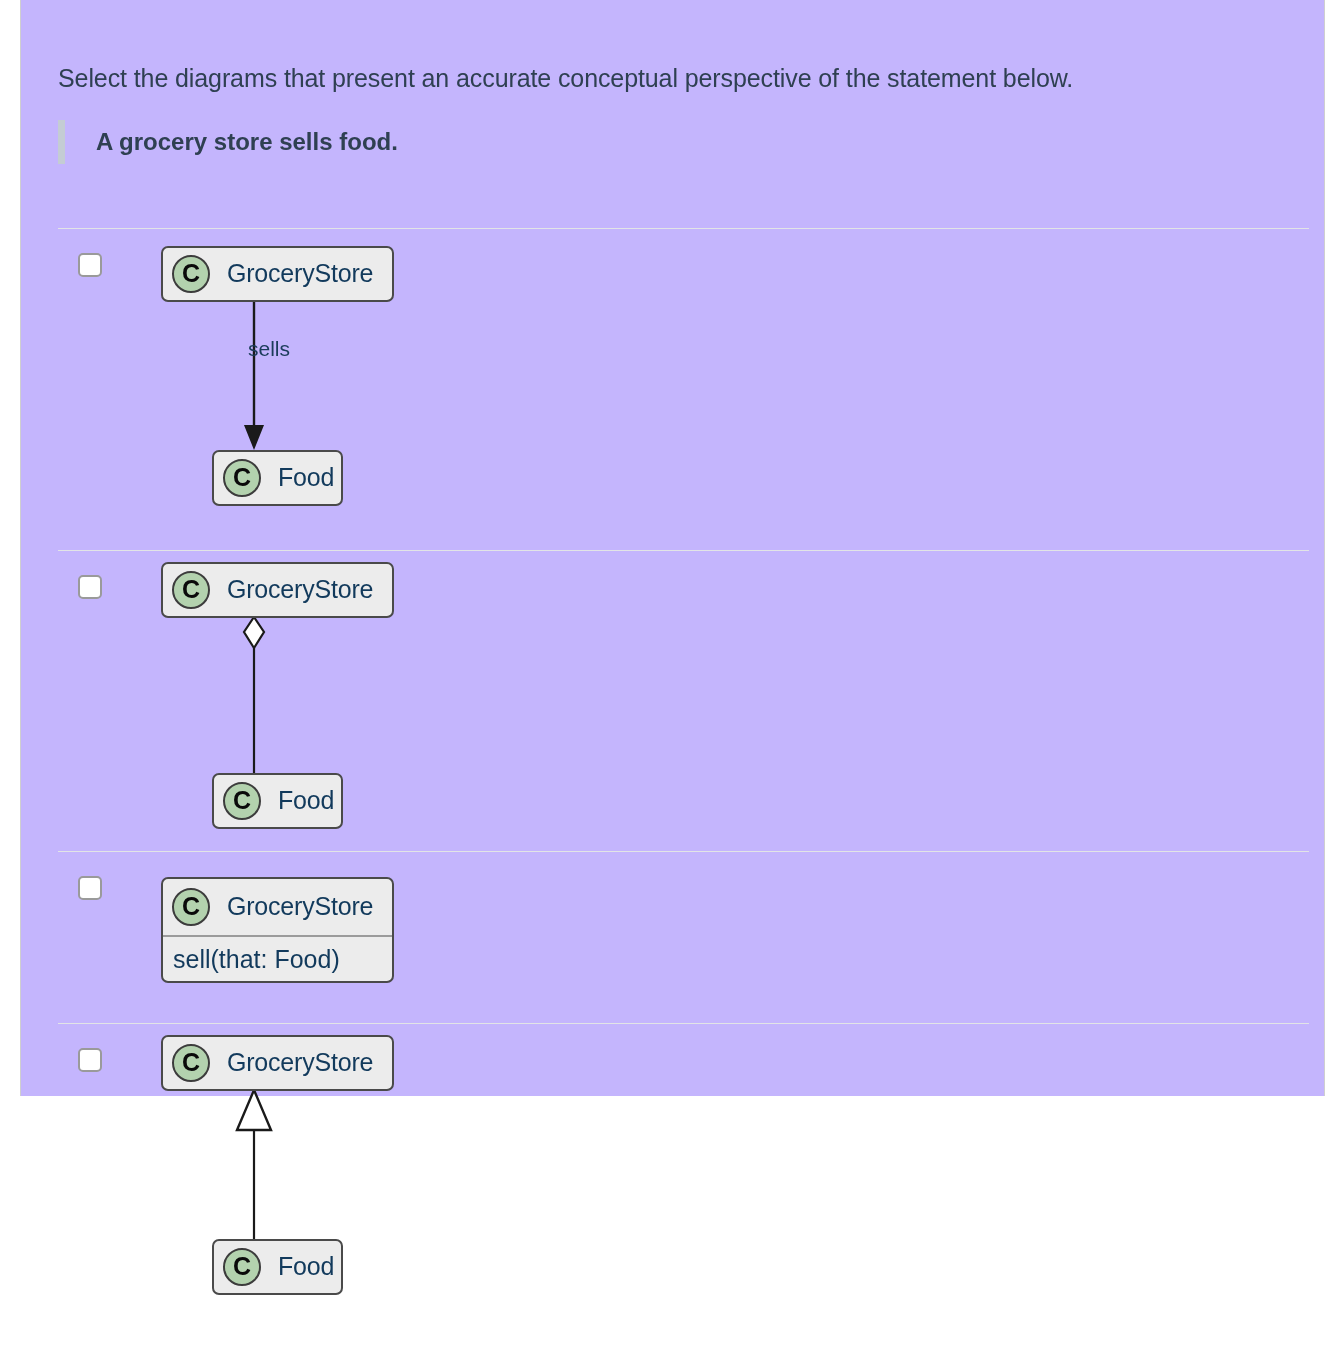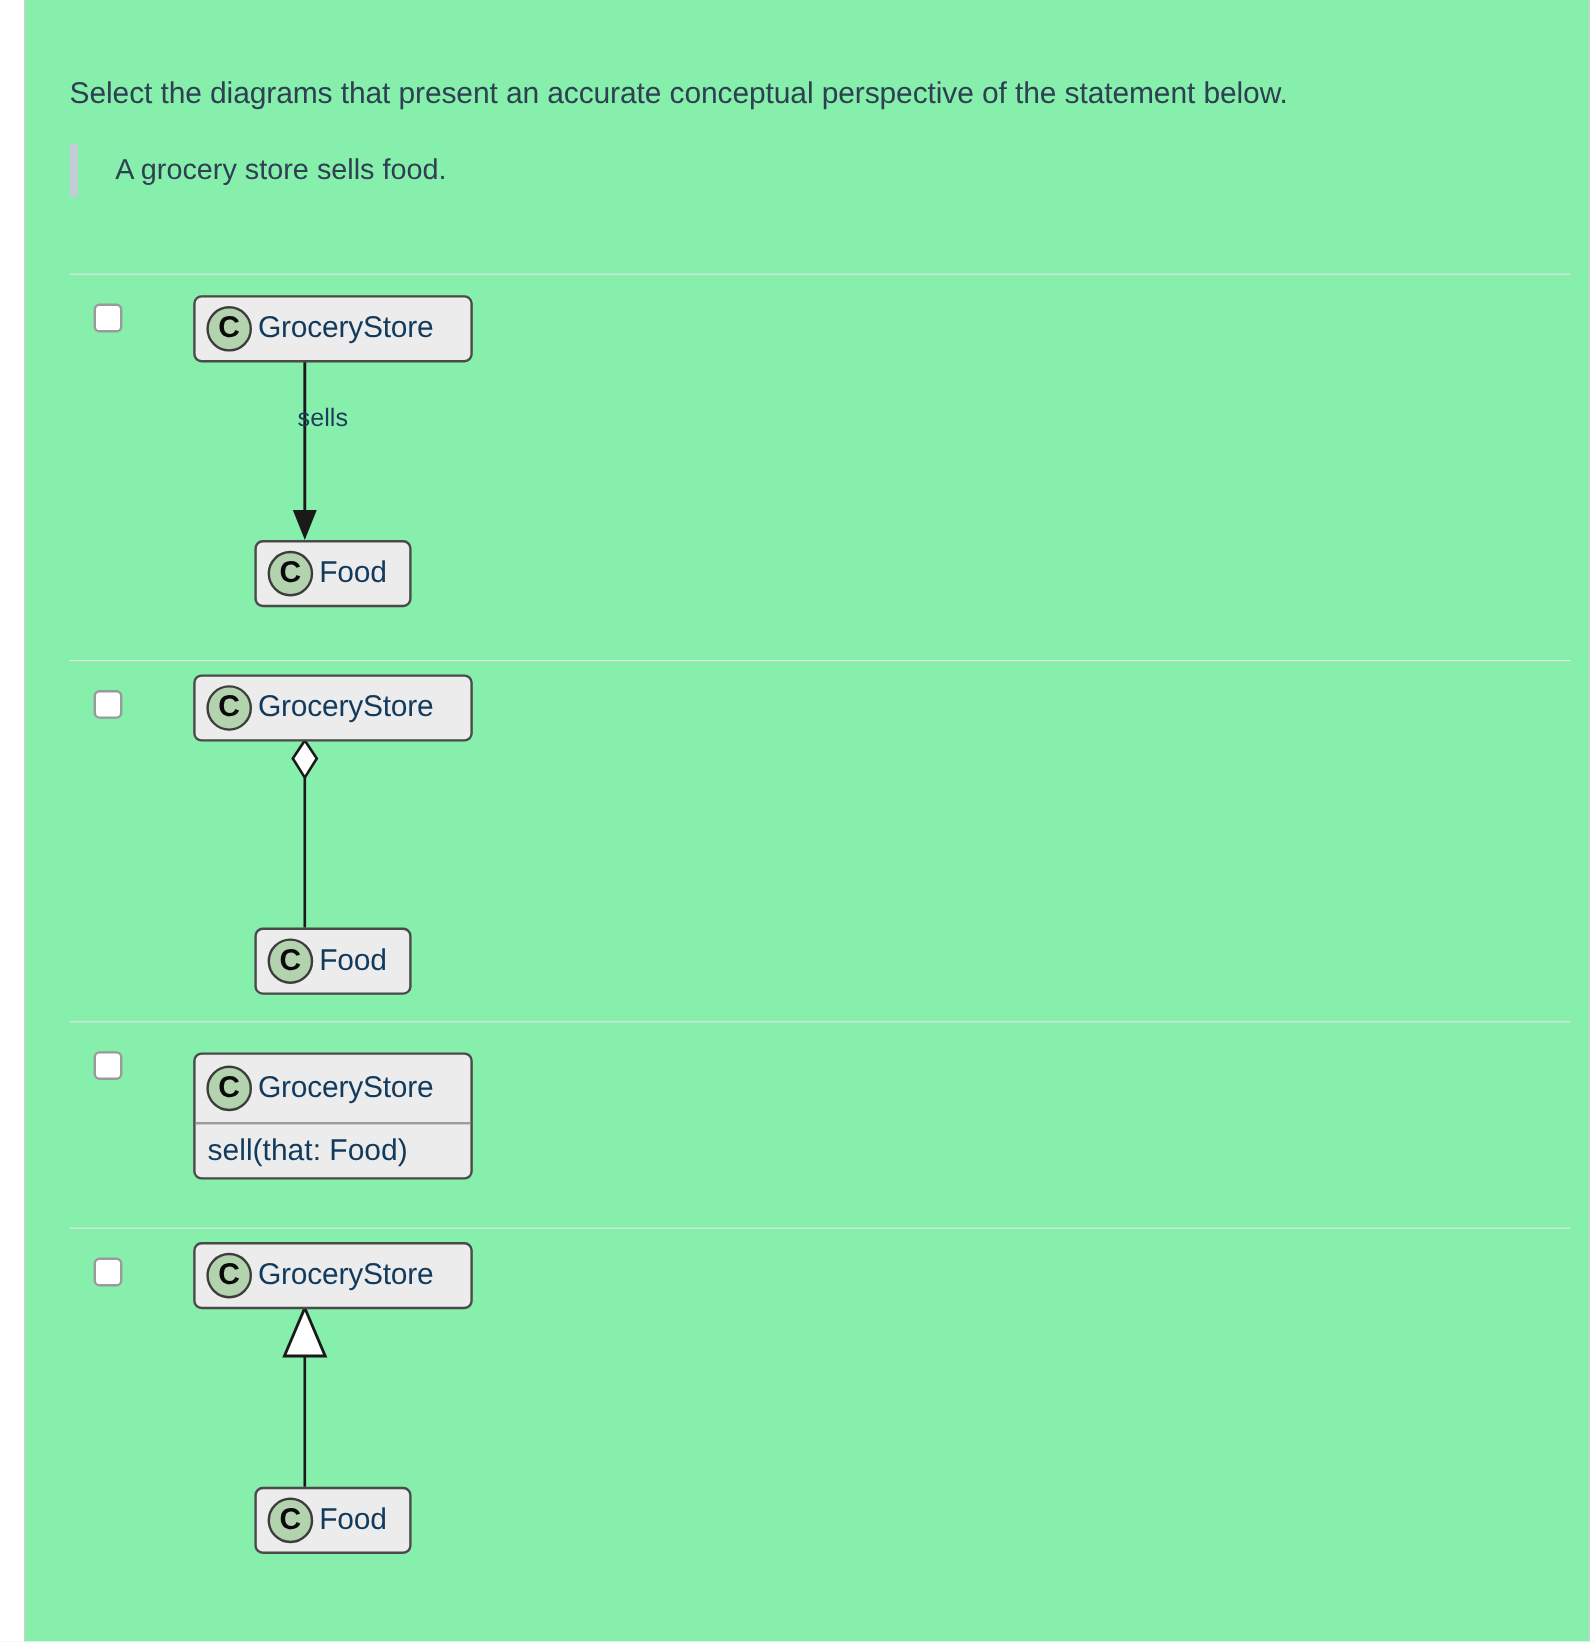--- a/index.html
+++ b/index.html
@@ -11,24 +11,24 @@
     width: 1329px; height: 1368px;
     font-family: "Liberation Sans", sans-serif;
     overflow: hidden;
     position: relative;
   }
 
   
   .page-frame {
     position: absolute;
     left: 20px; top: 0;
-    width: 1305px; height: 1368px;
+    width: 1305px; height: 1096px;
     border-left: 1px solid #cfcfcf;
     border-right: 1px solid #cfcfcf;
-    background: #86efac;
+    background: #c4b5fd;
   }
 
   .content {
     position: absolute;
     left: 37px; top: 0;
     width: 1251px;
   }
 
   
   .prompt {
@@ -47,21 +47,21 @@
     margin-top: 25px;
   }
   .statement-bar {
     width: 7px;
     background: #c4ccd4;
     flex: 0 0 auto;
     min-height: 44px;
   }
   .statement-text {
     font-size: 24px;
-    font-weight: normal;
+    font-weight: bold;
     color: #2f4052;
     padding-left: 31px;
     display: flex;
     align-items: center;
   }
 
   
   .options {
     margin-top: 64px;
   }
@@ -113,21 +113,21 @@
     justify-content: center;
     font-size: 25px;
     font-weight: bold;
     color: #0a0a0a;
     flex: 0 0 auto;
     line-height: 1;
   }
   .class-label {
     font-size: 25px;
     color: #123a5c;
-    margin-left: 5px;
+    margin-left: 17px;
     letter-spacing: -0.2px;
   }
   .uml-compartment {
     border-top: 2px solid #9b9b9b;
     height: 48px;
     display: flex;
     align-items: center;
     padding-left: 10px;
     font-size: 25px;
     color: #123a5c;

